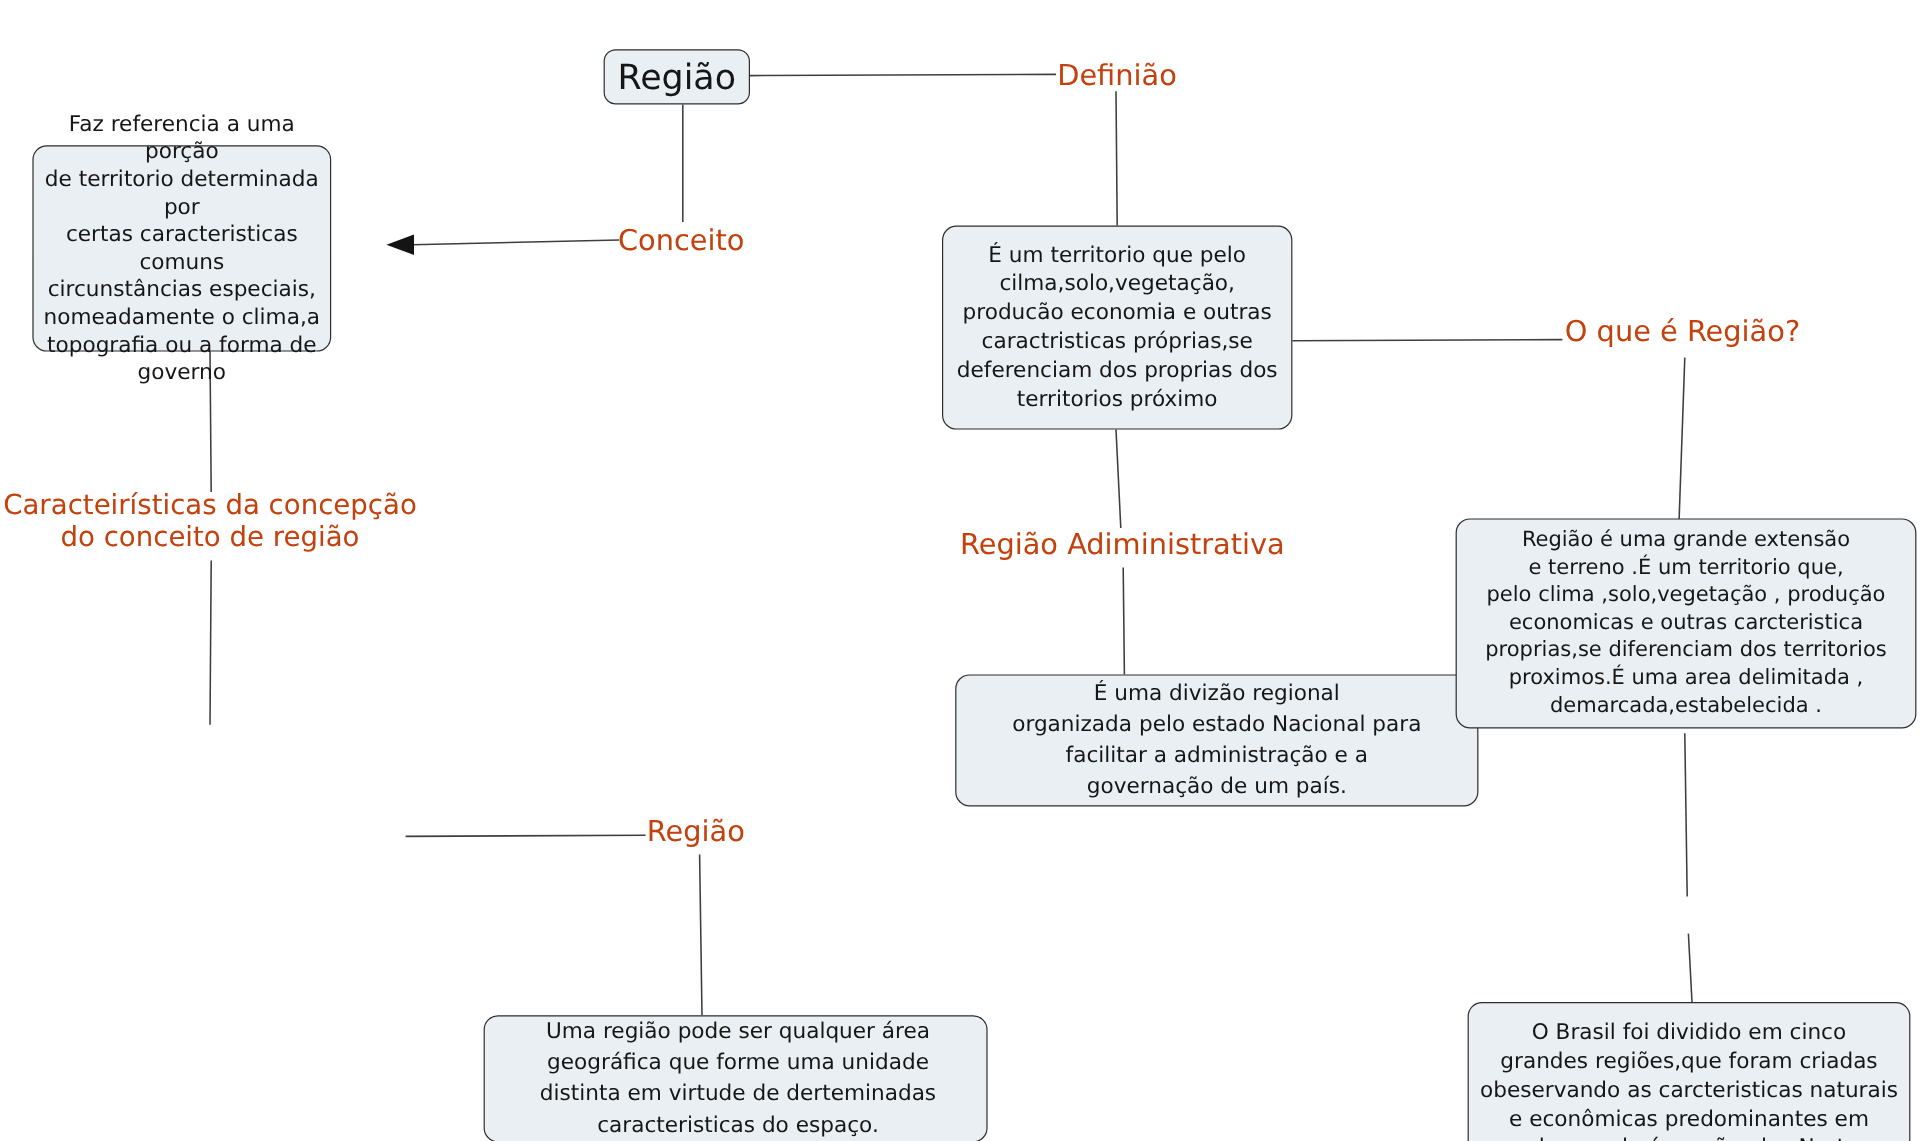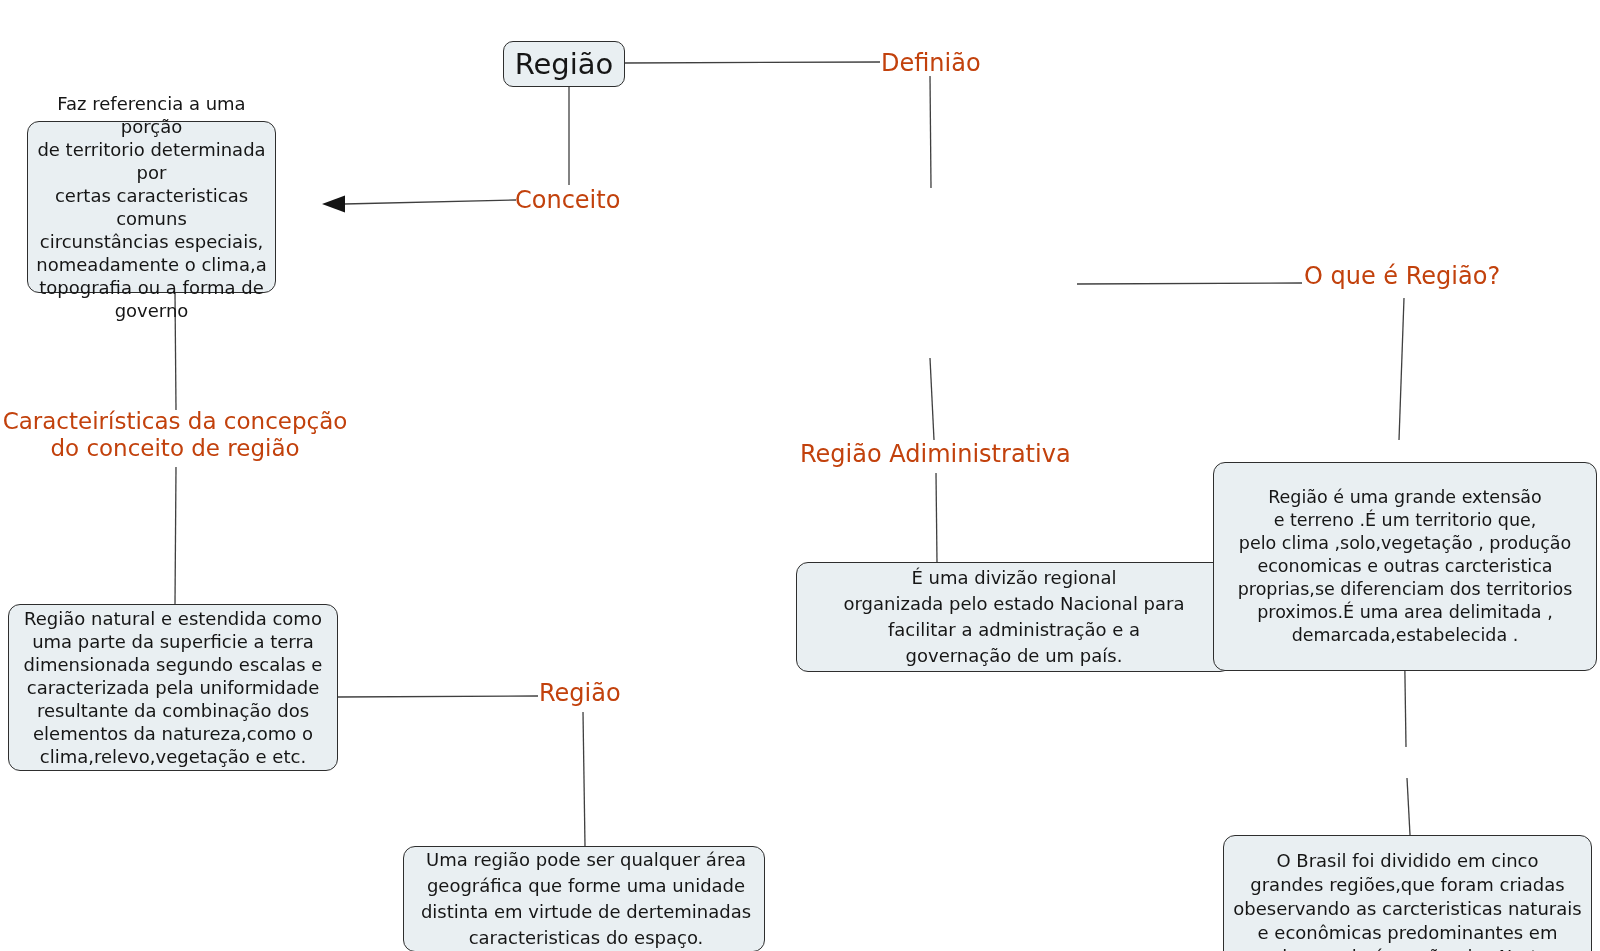--- a/index.html
+++ b/index.html
@@ -21,24 +21,24 @@
   }
   .node .txt { white-space:pre-line; font-size:18px; color:#161616; }
   .lh23 .txt { line-height:23px; }
   .lh24 .txt { line-height:24px; }
   .lh26 .txt { line-height:26px; }
 
   #node-root { left:503px; top:5px;  width:122px; height:46px; border-radius:10px; }
   #node-root .txt { font-size:29px; line-height:32px; }
   #node-conceito-def   { left:27px;   top:85px;  width:249px; height:172px; }
   #node-regiao-natural { left:8px;    top:568px; width:330px; height:167px; }
-  #node-uma-regiao     { left:403px;  top:810px; width:362px; height:106px;padding-left:12px; }
+  #node-uma-regiao     { left:403px;  top:810px; width:420px; height:106px;padding-left:12px; }
   #node-territorio     { left:785px;  top:152px; width:292px; height:170px; }
   #node-admin          { left:796px;  top:526px; width:436px; height:110px; }
-  #node-extensao       { left:1213px; top:426px; width:384px; height:209px;justify-content:center; }
+  #node-extensao       { left:1213px; top:396px; width:384px; height:175px;justify-content:center; }
   #node-extensao .txt  { font-size:17.5px; }
   #node-brasil         { left:1223px; top:799px; width:369px; height:172px; }
 
   .link-label {
     position:absolute; z-index:2; font-size:24px; line-height:28px;
     color:#c2410c; white-space:pre-line;
   }
   #label-definicao  { left:881px;  top:13px;  }
   #label-conceito   { left:515px;  top:150px; }
   #label-caracteristicas { left:2px; top:372px; width:346px; text-align:center; font-size:23px; line-height:27px; }
@@ -77,37 +77,36 @@
   <div class="node lh23" id="node-conceito-def">
     <span class="txt">Faz  referencia a uma porção
 de territorio determinada por
 certas caracteristicas comuns
 circunstâncias especiais,
 nomeadamente o clima,a
 topografia ou a forma de
 governo</span>
   </div>
 
-  <div class="node lh23" id="node-regiao-natural">
-    <span class="txt">Região natural e estendida como
-uma parte  da superficie a terra
-dimensionada segundo escalas e
-caracterizada pela uniformidade
-resultante da combinação dos
-elementos da natureza,como o
-clima,relevo,vegetação e etc.</span>
-  </div>
 
   <div class="node lh26" id="node-uma-regiao">
     <span class="txt">Uma região pode ser qualquer área
 geográfica que forme uma unidade
 distinta em virtude de derteminadas
 caracteristicas do espaço.</span>
   </div>
 
+  <div class="node lh24" id="node-territorio">
+    <span class="txt">É um territorio que pelo
+cilma,solo,vegetação,
+producão economia e outras
+caractristicas próprias,se
+deferenciam dos proprias dos
+territorios próximo</span>
+  </div>
 
   <div class="node lh26" id="node-admin">
     <span class="txt">É uma divizão regional
 organizada pelo estado Nacional para
 facilitar a administração e a
 governação de um país.</span>
   </div>
 
   <div class="node lh23" id="node-extensao">
     <span class="txt">Região é uma grande extensão

